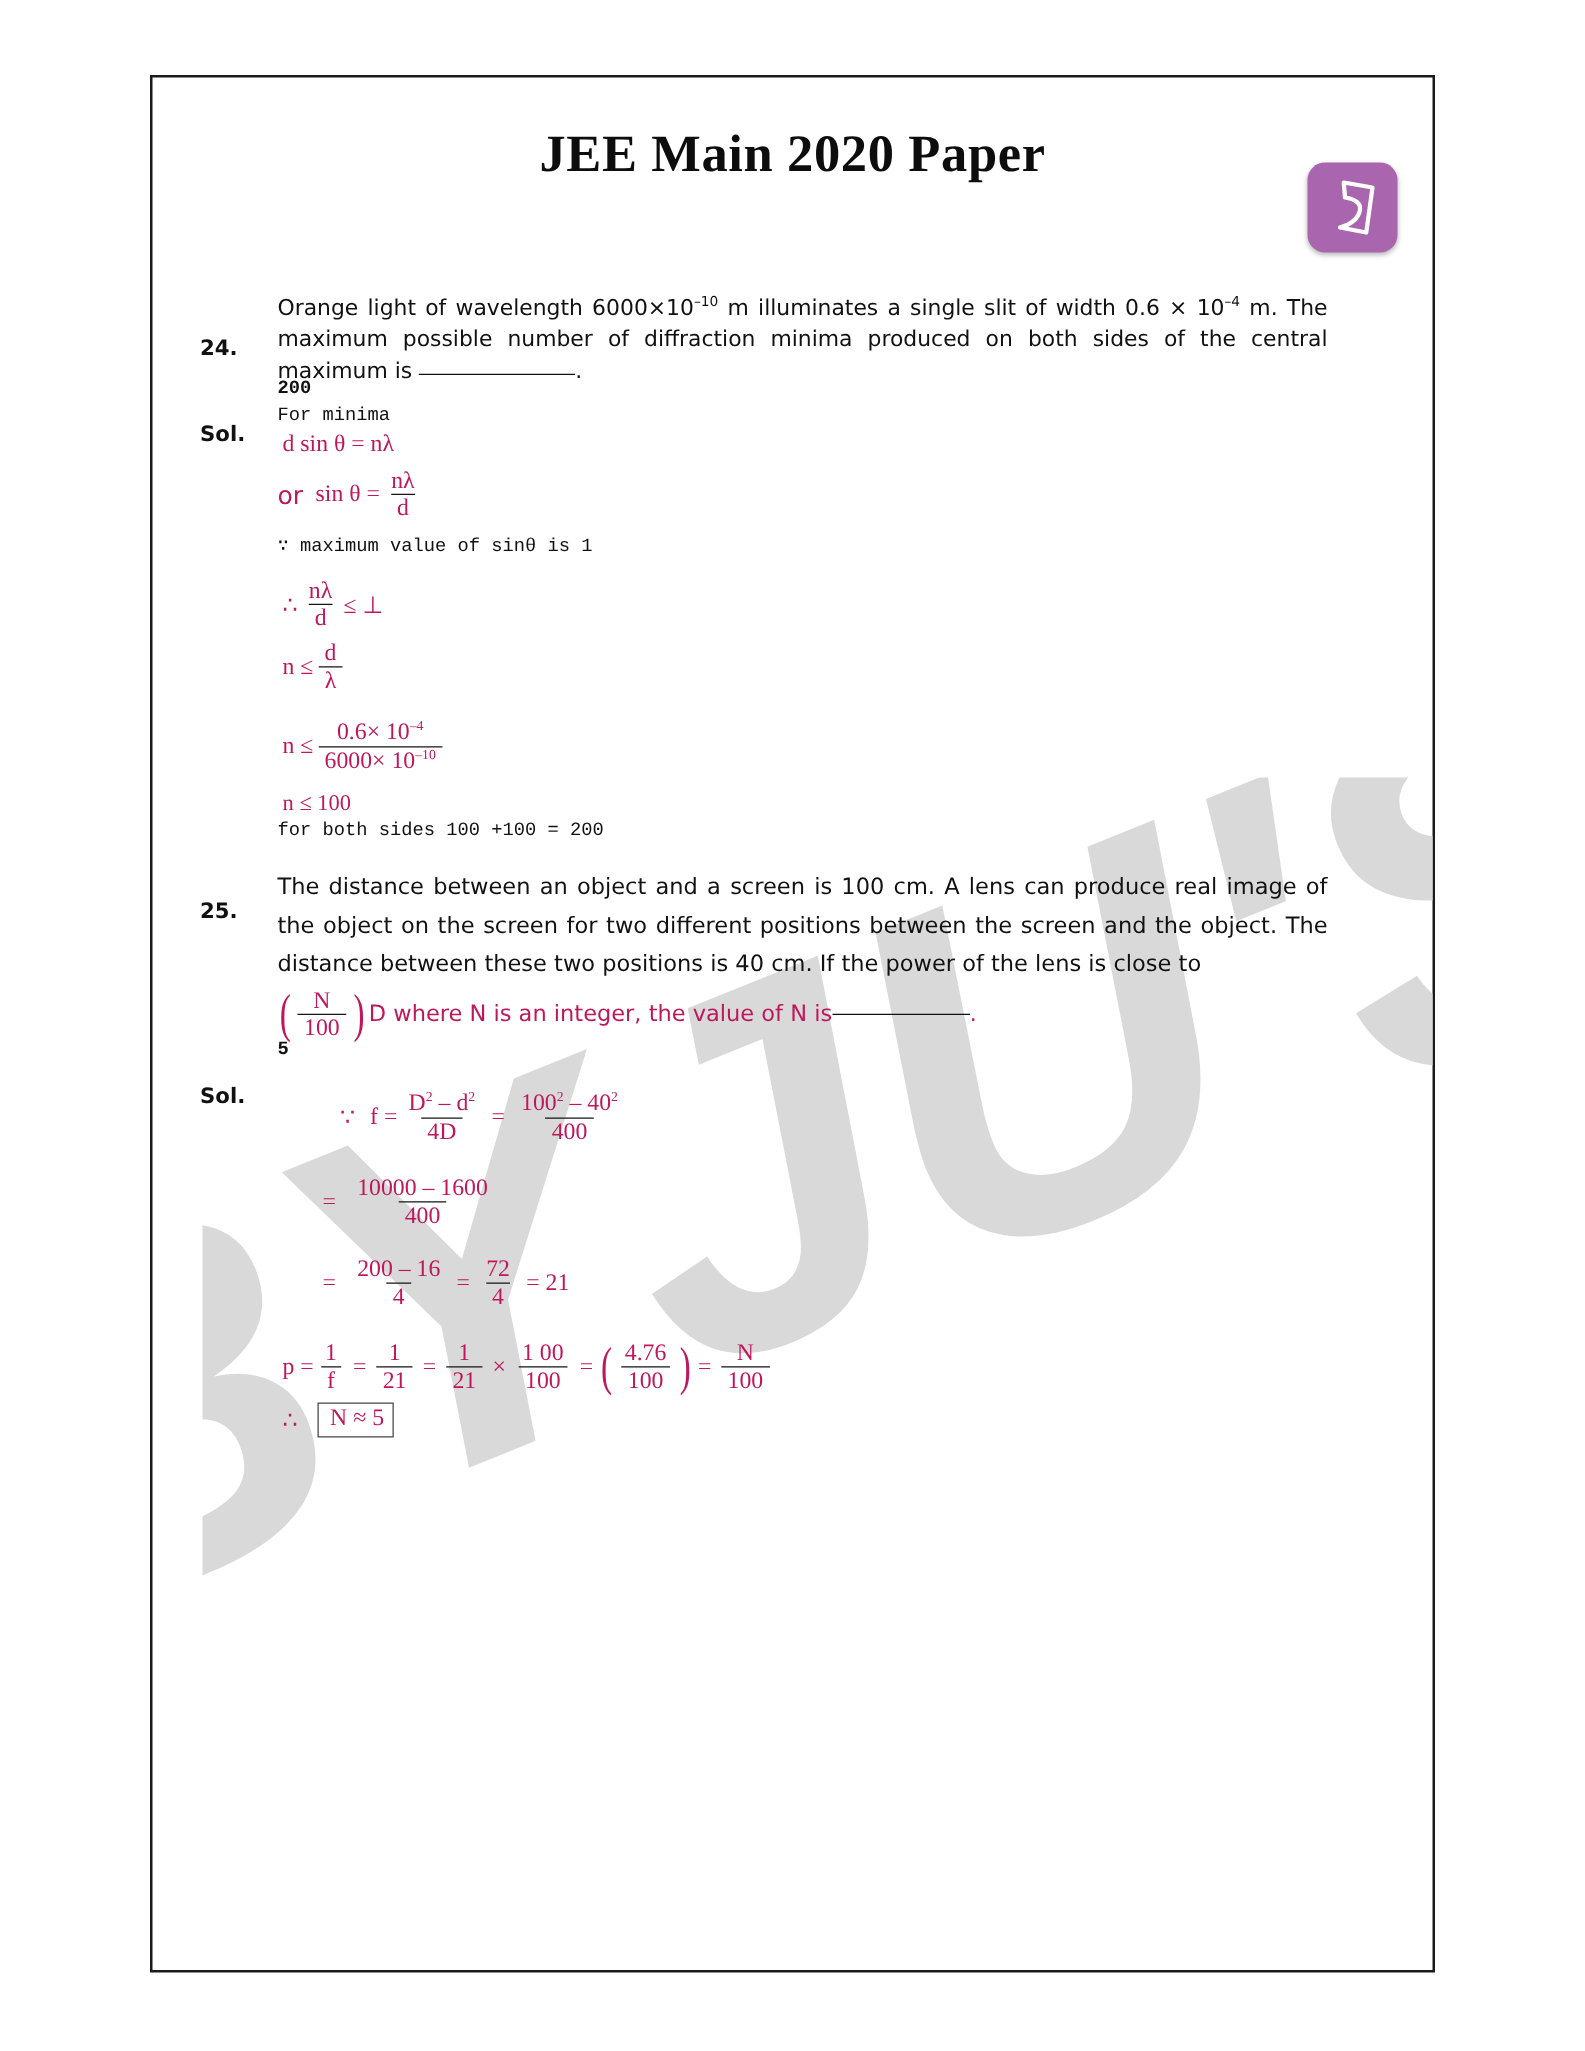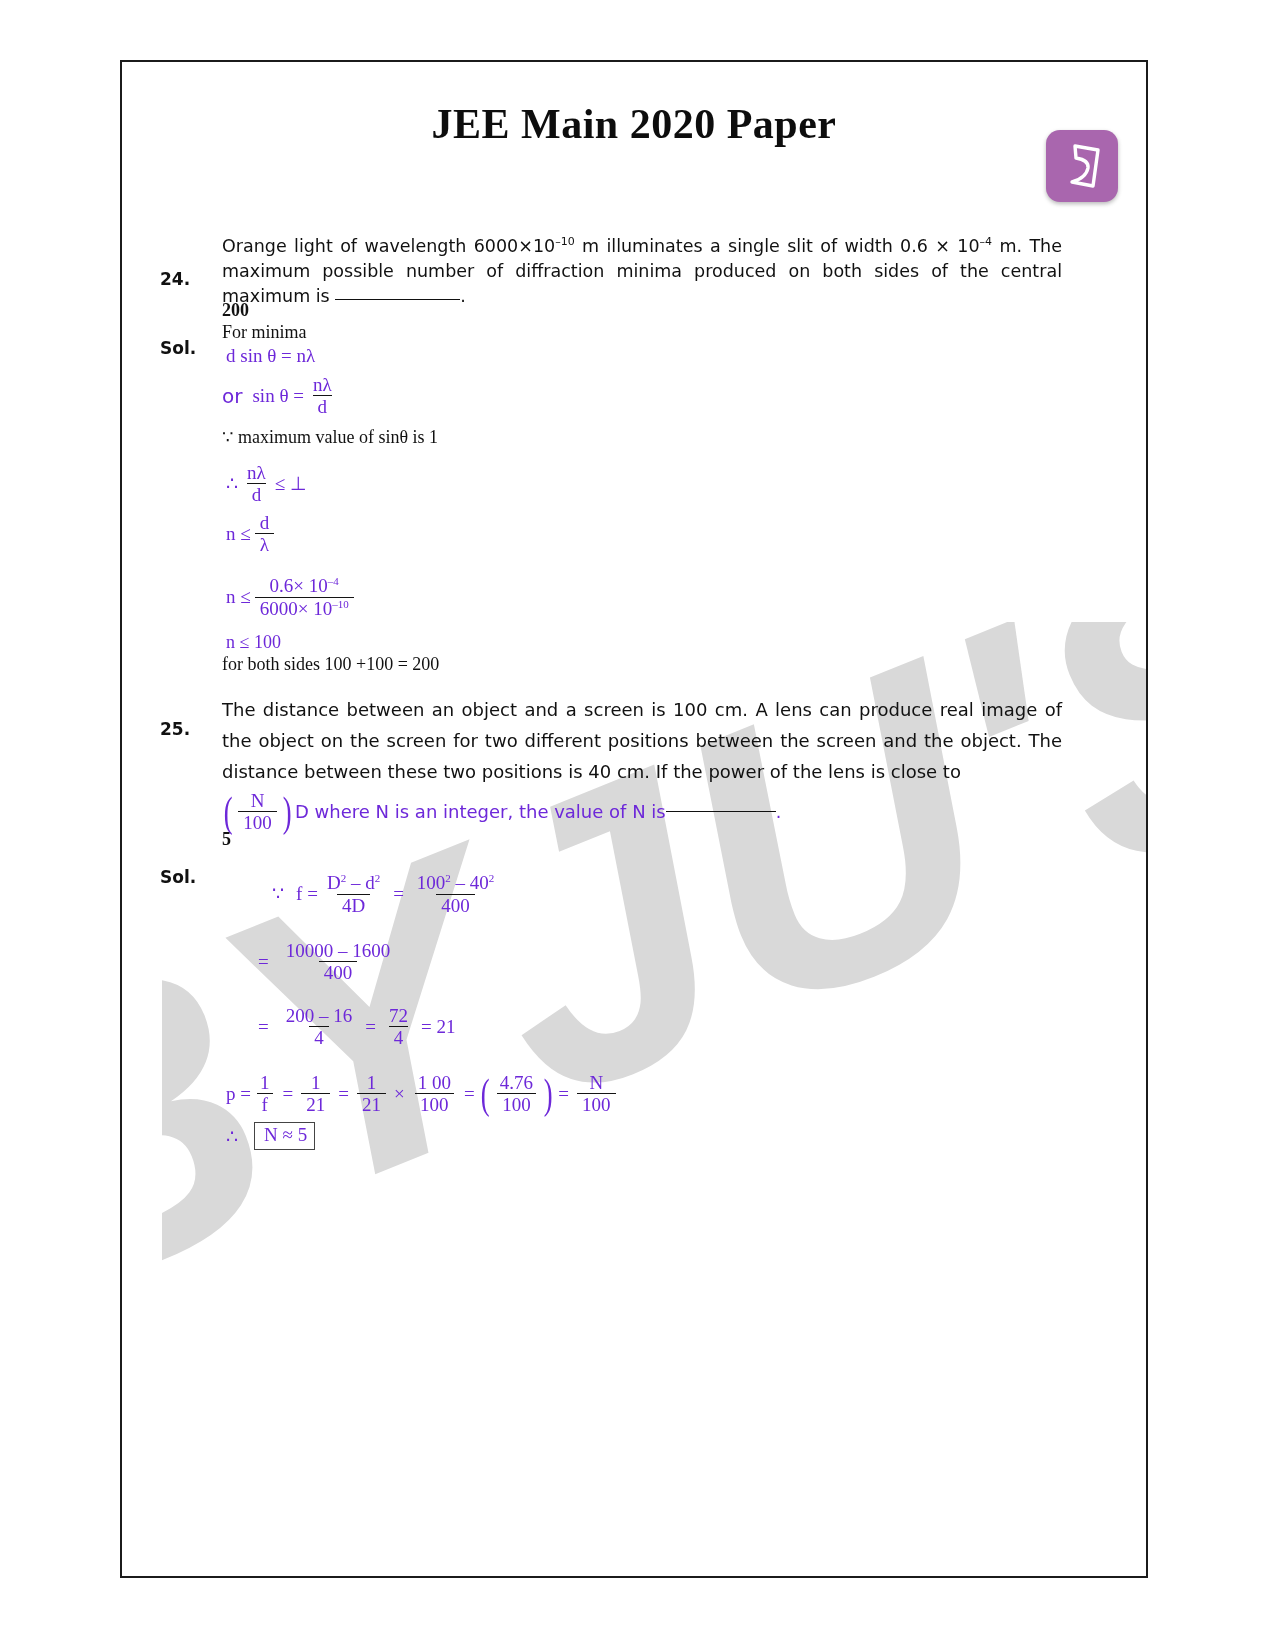--- a/index.html
+++ b/index.html
@@ -82,38 +82,38 @@
   .qbody {
     position: absolute;
     font-size: 17.5px;
     line-height: 25px;
     color: #111;
     font-family: "DejaVu Sans", sans-serif;
     text-align: justify;
   }
   .solbody {
     position: absolute;
-    font-size: 18px;
+    font-size: 15px;
     line-height: 25px;
     color: #111;
-    font-family: Liberation Serif, serif;
+    font-family: Liberation Mono, monospace;
   }
   .bold { font-weight: bold; }
   sup.exp { font-size: 11px; vertical-align: super; }
   .blank-line {
     display: inline-block;
     border-bottom: 1.6px solid #111;
     vertical-align: 2px;
   }
 
   
   .math {
     position: absolute;
     font-family: "Liberation Serif", serif;
-    color: #6d28d9;
+    color: #be185d;
     white-space: nowrap;
   }
   .mrow { display: inline-flex; align-items: center; }
   .frac {
     display: inline-flex;
     flex-direction: column;
     align-items: center;
     vertical-align: middle;
     margin: 0 4px;
   }

